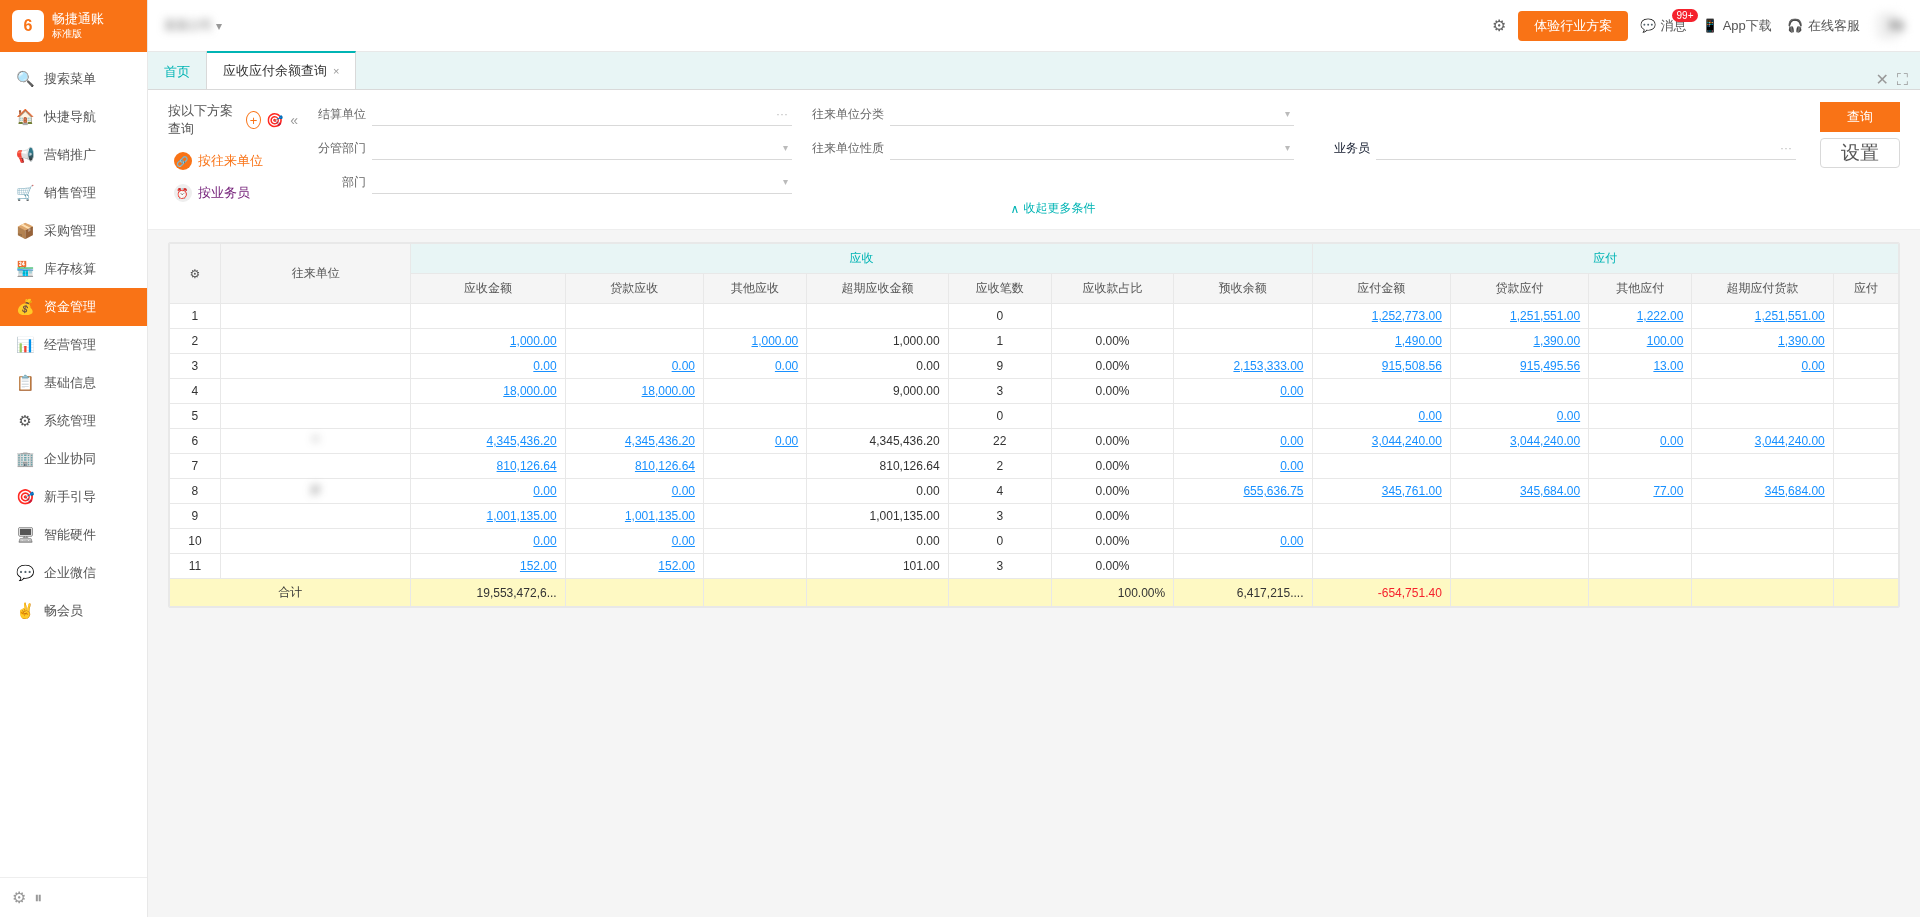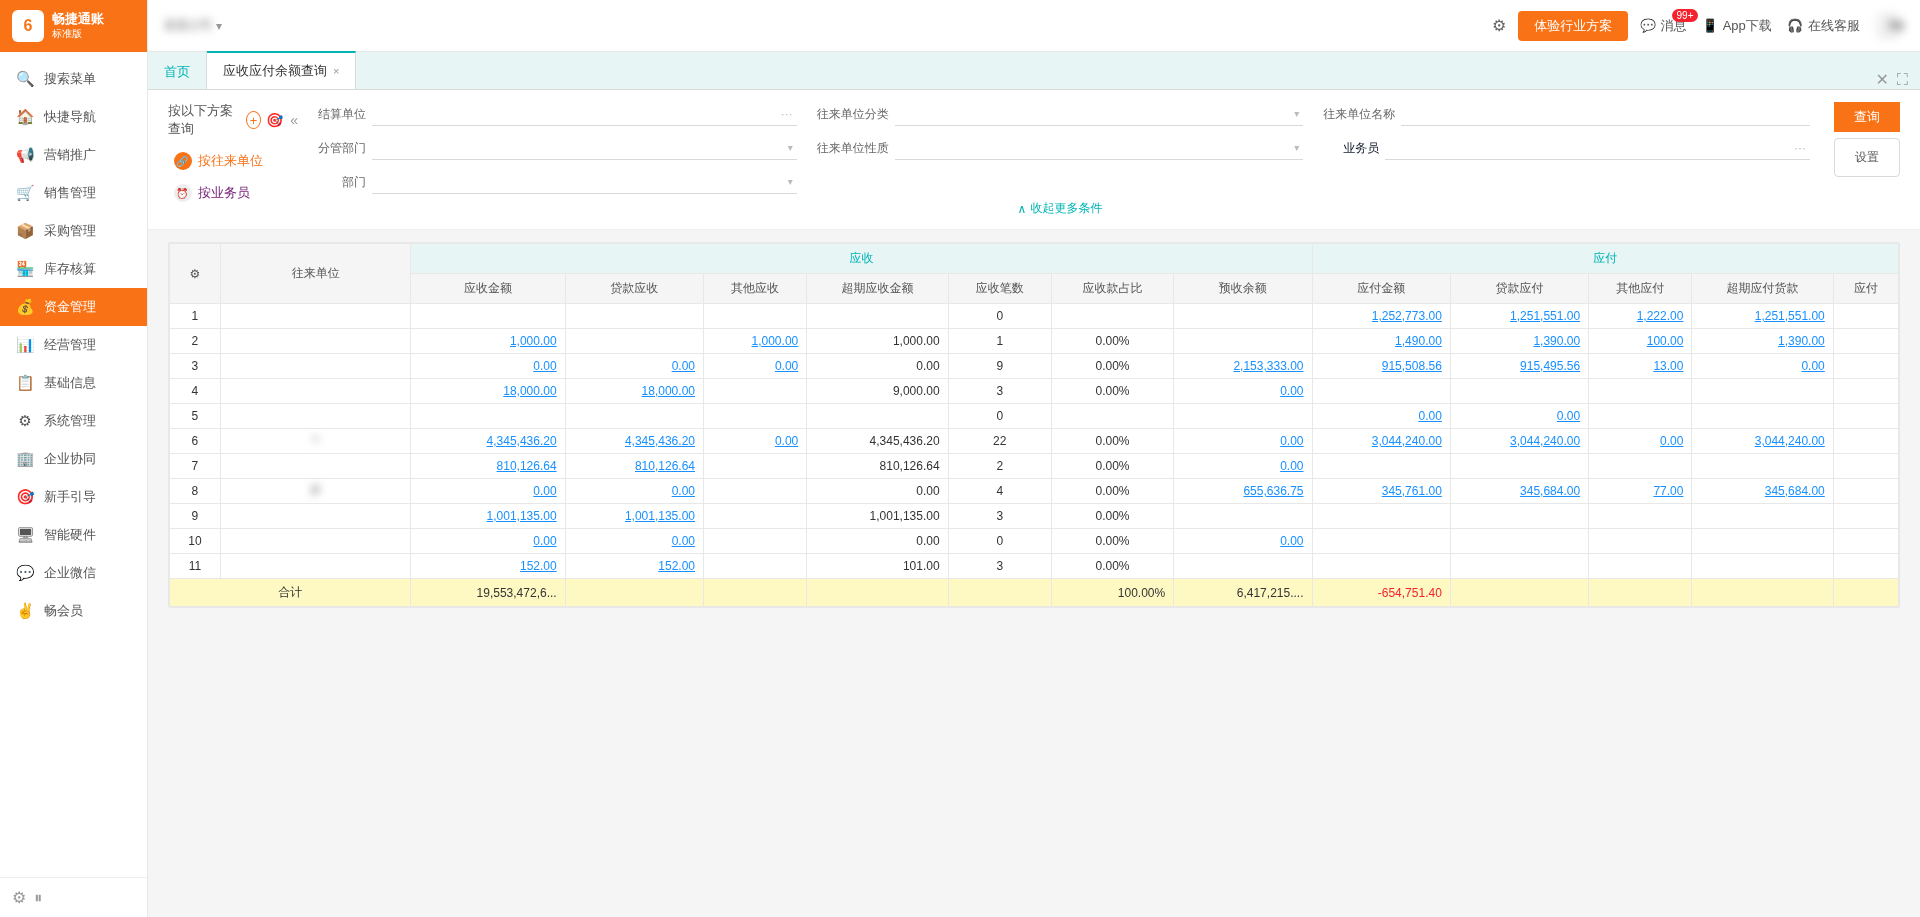--- a/index.html
+++ b/index.html
@@ -5,21 +5,21 @@
     * { box-sizing: border-box; margin: 0; padding: 0; }
     body { font-family: 'Microsoft YaHei', Arial, sans-serif; font-size: 12px; background: #f0f2f5; color: #333; overflow: hidden; height: 917px; }
     
     
     .app-container { display: flex; height: 917px; }
     
     
     .sidebar { width: 148px; background: #fff; display: flex; flex-direction: column; border-right: 1px solid #e8e8e8; flex-shrink: 0; }
     .sidebar-logo { background: #f97316; height: 52px; display: flex; align-items: center; padding: 0 12px; gap: 8px; }
     .sidebar-logo-icon { width: 32px; height: 32px; background: #fff; border-radius: 6px; display: flex; align-items: center; justify-content: center; color: #f97316; font-weight: bold; font-size: 16px; }
-    .sidebar-logo-text { color: #fff; font-size: 13px; font-weight: bold; line-height: 1.2; }
+    .sidebar-logo-text { color: #fff; font-size: 13px; font-weight: normal; line-height: 1.2; }
     .sidebar-nav { flex: 1; overflow-y: auto; padding: 8px 0; }
     .sidebar-item { display: flex; align-items: center; gap: 10px; padding: 10px 16px; cursor: pointer; color: #555; font-size: 13px; }
     .sidebar-item.active { background: #f97316; color: #fff; border-radius: 0; }
     .sidebar-item .icon { font-size: 15px; width: 18px; text-align: center; }
     .sidebar-footer { border-top: 1px solid #eee; display: flex; align-items: center; padding: 10px 12px; gap: 8px; }
     .sidebar-footer-btn { color: #999; cursor: pointer; font-size: 16px; }
     
     
     .main { flex: 1; display: flex; flex-direction: column; overflow: hidden; }
     
@@ -49,21 +49,21 @@
     
     .page-header { background: #fff; padding: 12px 20px 8px; border-bottom: 1px solid #eee; display: flex; align-items: center; justify-content: space-between; }
     .page-title { font-size: 16px; font-weight: bold; color: #333; }
     .page-actions { display: flex; gap: 8px; }
     .action-btn { display: flex; align-items: center; gap: 4px; color: #00b4b4; cursor: pointer; font-size: 13px; }
     
     
     .filter-area { background: #fff; padding: 12px 20px; border-bottom: 1px solid #eee; }
     .filter-label { color: #555; font-size: 13px; }
     .query-btn { background: #f97316; color: #fff; border: none; padding: 6px 20px; border-radius: 0; cursor: pointer; font-size: 13px; }
-    .settings-btn { background: #fff; color: #555; border: 1px solid #d9d9d9; padding: 10px 20px; border-radius: 4px; cursor: pointer; font-size: 12px; text-align: right; }
+    .settings-btn { background: #fff; color: #555; border: 1px solid #d9d9d9; padding: 1px 20px; border-radius: 4px; cursor: pointer; font-size: 19px; text-align: right; }
     
     
     .table-container { flex: 1; overflow: auto; padding: 12px 20px; display: flex; flex-direction: column; gap: 0; }
     .data-table { border-collapse: collapse; width: 100%; background: #fff; font-size: 12px; }
     .data-table th { background: #f5f5f5; border: 1px solid #e8e8e8; padding: 6px 8px; text-align: center; color: #555; font-weight: 500; white-space: nowrap; }
     .data-table td { border: 1px solid #e8e8e8; padding: 5px 8px; text-align: center; color: #333; white-space: nowrap; }
     .data-table .link-cell { color: #1890ff; text-decoration: underline; cursor: pointer; }
     .data-table .num-cell { text-align: right; }
     .col-group-header { background: #e8f5f5 !important; color: #00b4b4 !important; font-weight: bold; }
     .total-row td { background: #fef9c3; font-weight: 500; }
@@ -233,25 +233,20 @@
               <div style="display:flex;align-items:center;gap:6px;justify-content:center;">
                 <span style="color:#666;font-size:12px;min-width:56px;text-align:right;">结算单位</span>
                 <div style="flex:1;border-bottom:1px solid #d9d9d9;display:flex;align-items:center;padding:3px 4px;cursor:pointer;min-height:24px;">
                   <span style="color:#bbb;margin-left:auto;">···</span>
                 </div>
               </div>
               <div style="display:flex;align-items:center;gap:6px;">
                 <span style="color:#666;font-size:12px;min-width:68px;text-align:right;">往来单位分类</span>
                 <div style="flex:1;border-bottom:1px solid #d9d9d9;display:flex;align-items:center;padding:3px 4px;cursor:pointer;min-height:24px;">
                   <span style="color:#bbb;margin-left:auto;font-size:10px;">▾</span>
-                </div>
-              </div>
-              <div style="display:flex;align-items:center;gap:6px;">
-                <span style="color:#666;font-size:12px;min-width:68px;text-align:right;">往来单位名称</span>
-                <div style="flex:1;border-bottom:1px solid #d9d9d9;display:flex;align-items:center;padding:3px 4px;cursor:pointer;min-height:24px;">
                 </div>
               </div>
             </div>
 
             <div style="display:grid;grid-template-columns:1fr 1fr 1fr;gap:10px 20px;margin-bottom:10px;">
               <div style="display:flex;align-items:center;gap:6px;">
                 <span style="color:#666;font-size:12px;min-width:56px;text-align:right;">分管部门</span>
                 <div style="flex:1;border-bottom:1px solid #d9d9d9;display:flex;align-items:center;padding:3px 4px;cursor:pointer;min-height:24px;">
                   <span style="color:#bbb;margin-left:auto;font-size:10px;">▾</span>
                 </div>

